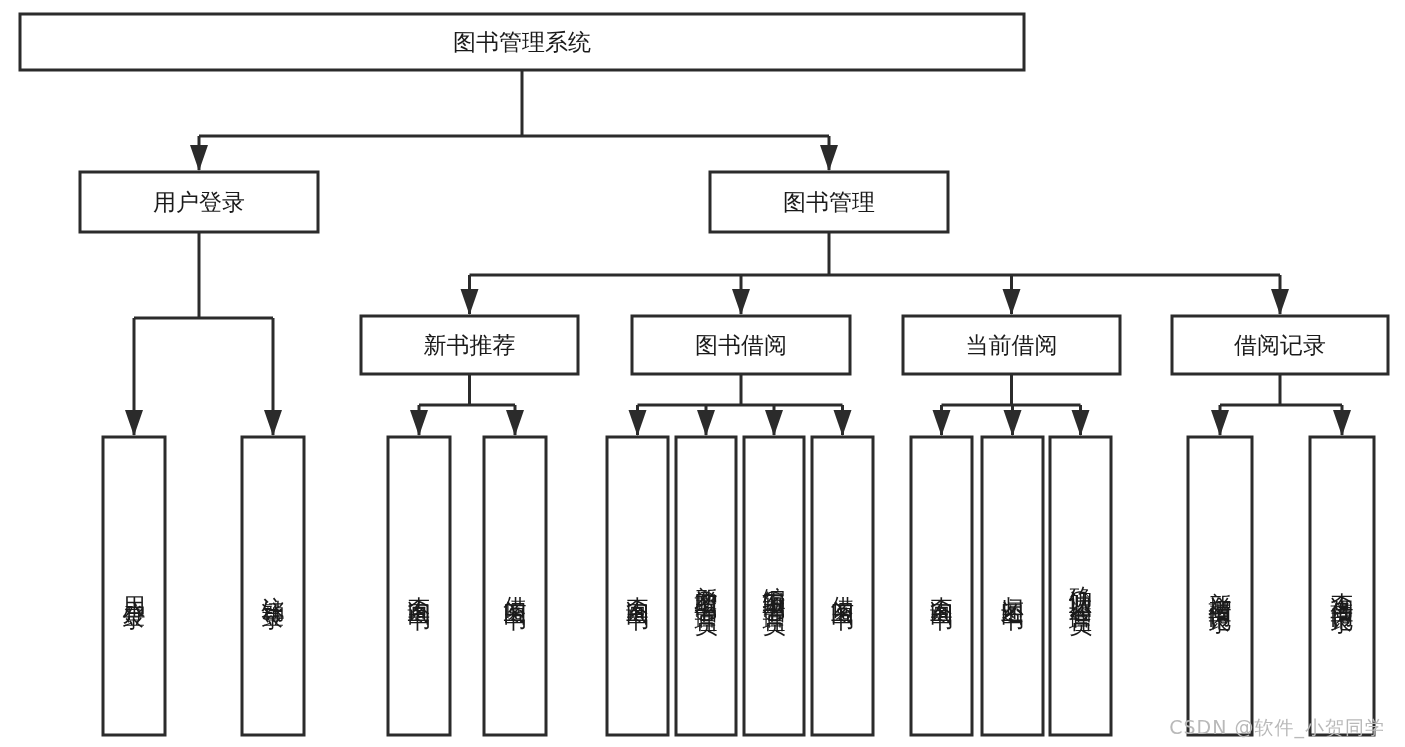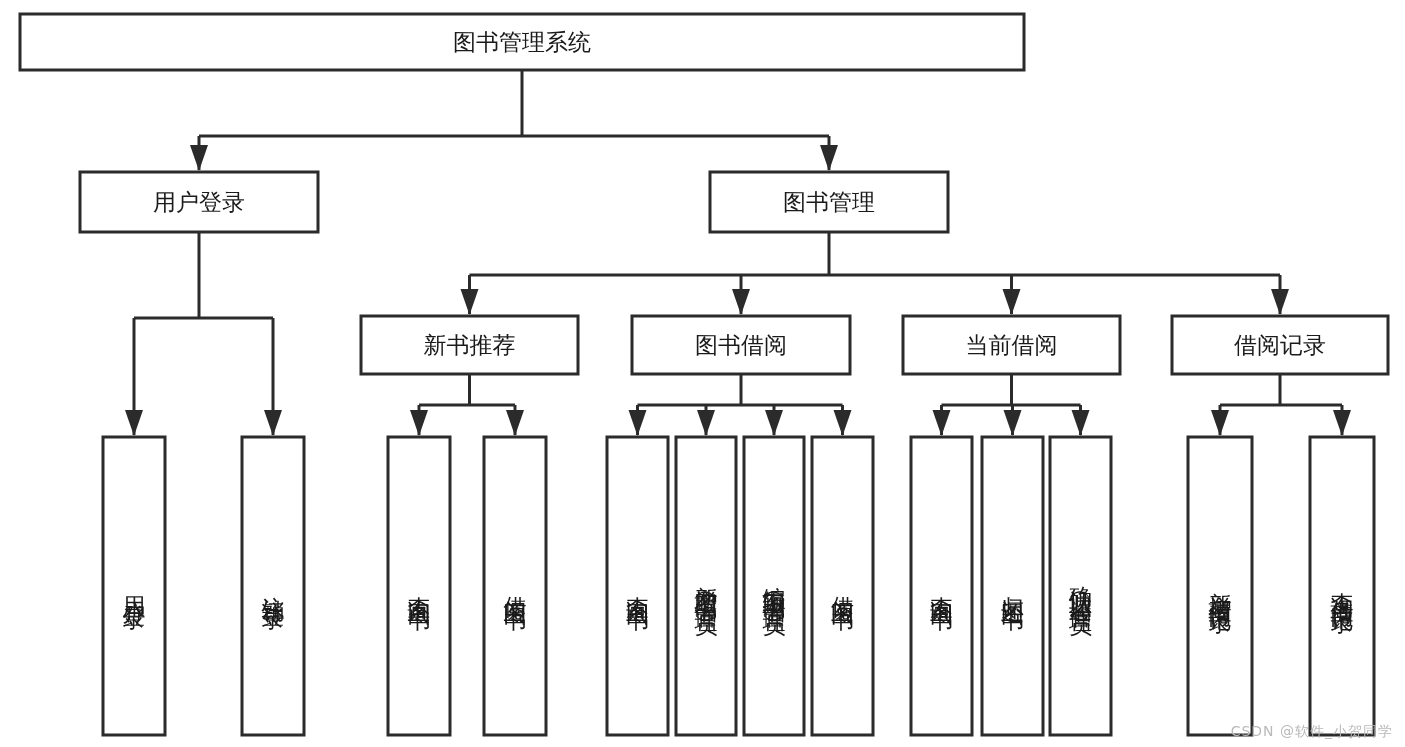--- a/index.html
+++ b/index.html
@@ -62,24 +62,24 @@
     text-orientation: upright;
     font-family: "DejaVu Sans", "Liberation Sans", sans-serif;
     font-size: 23px;
     line-height: 1;
     letter-spacing: 4px;
     color: #1a1a1a;
     white-space: nowrap;
   }
   #watermark {
     position: absolute;
-    right: 12px;
+    right: 20px;
     bottom: 6px;
     font-family: "DejaVu Sans", "Liberation Sans", sans-serif;
-    font-size: 14px;
+    font-size: 19px;
     color: #b9b9b9;
     letter-spacing: 1px;
     white-space: nowrap;
   }
 </style>
 </head>
 <body>
 
 <div id="diagram-root">
 

